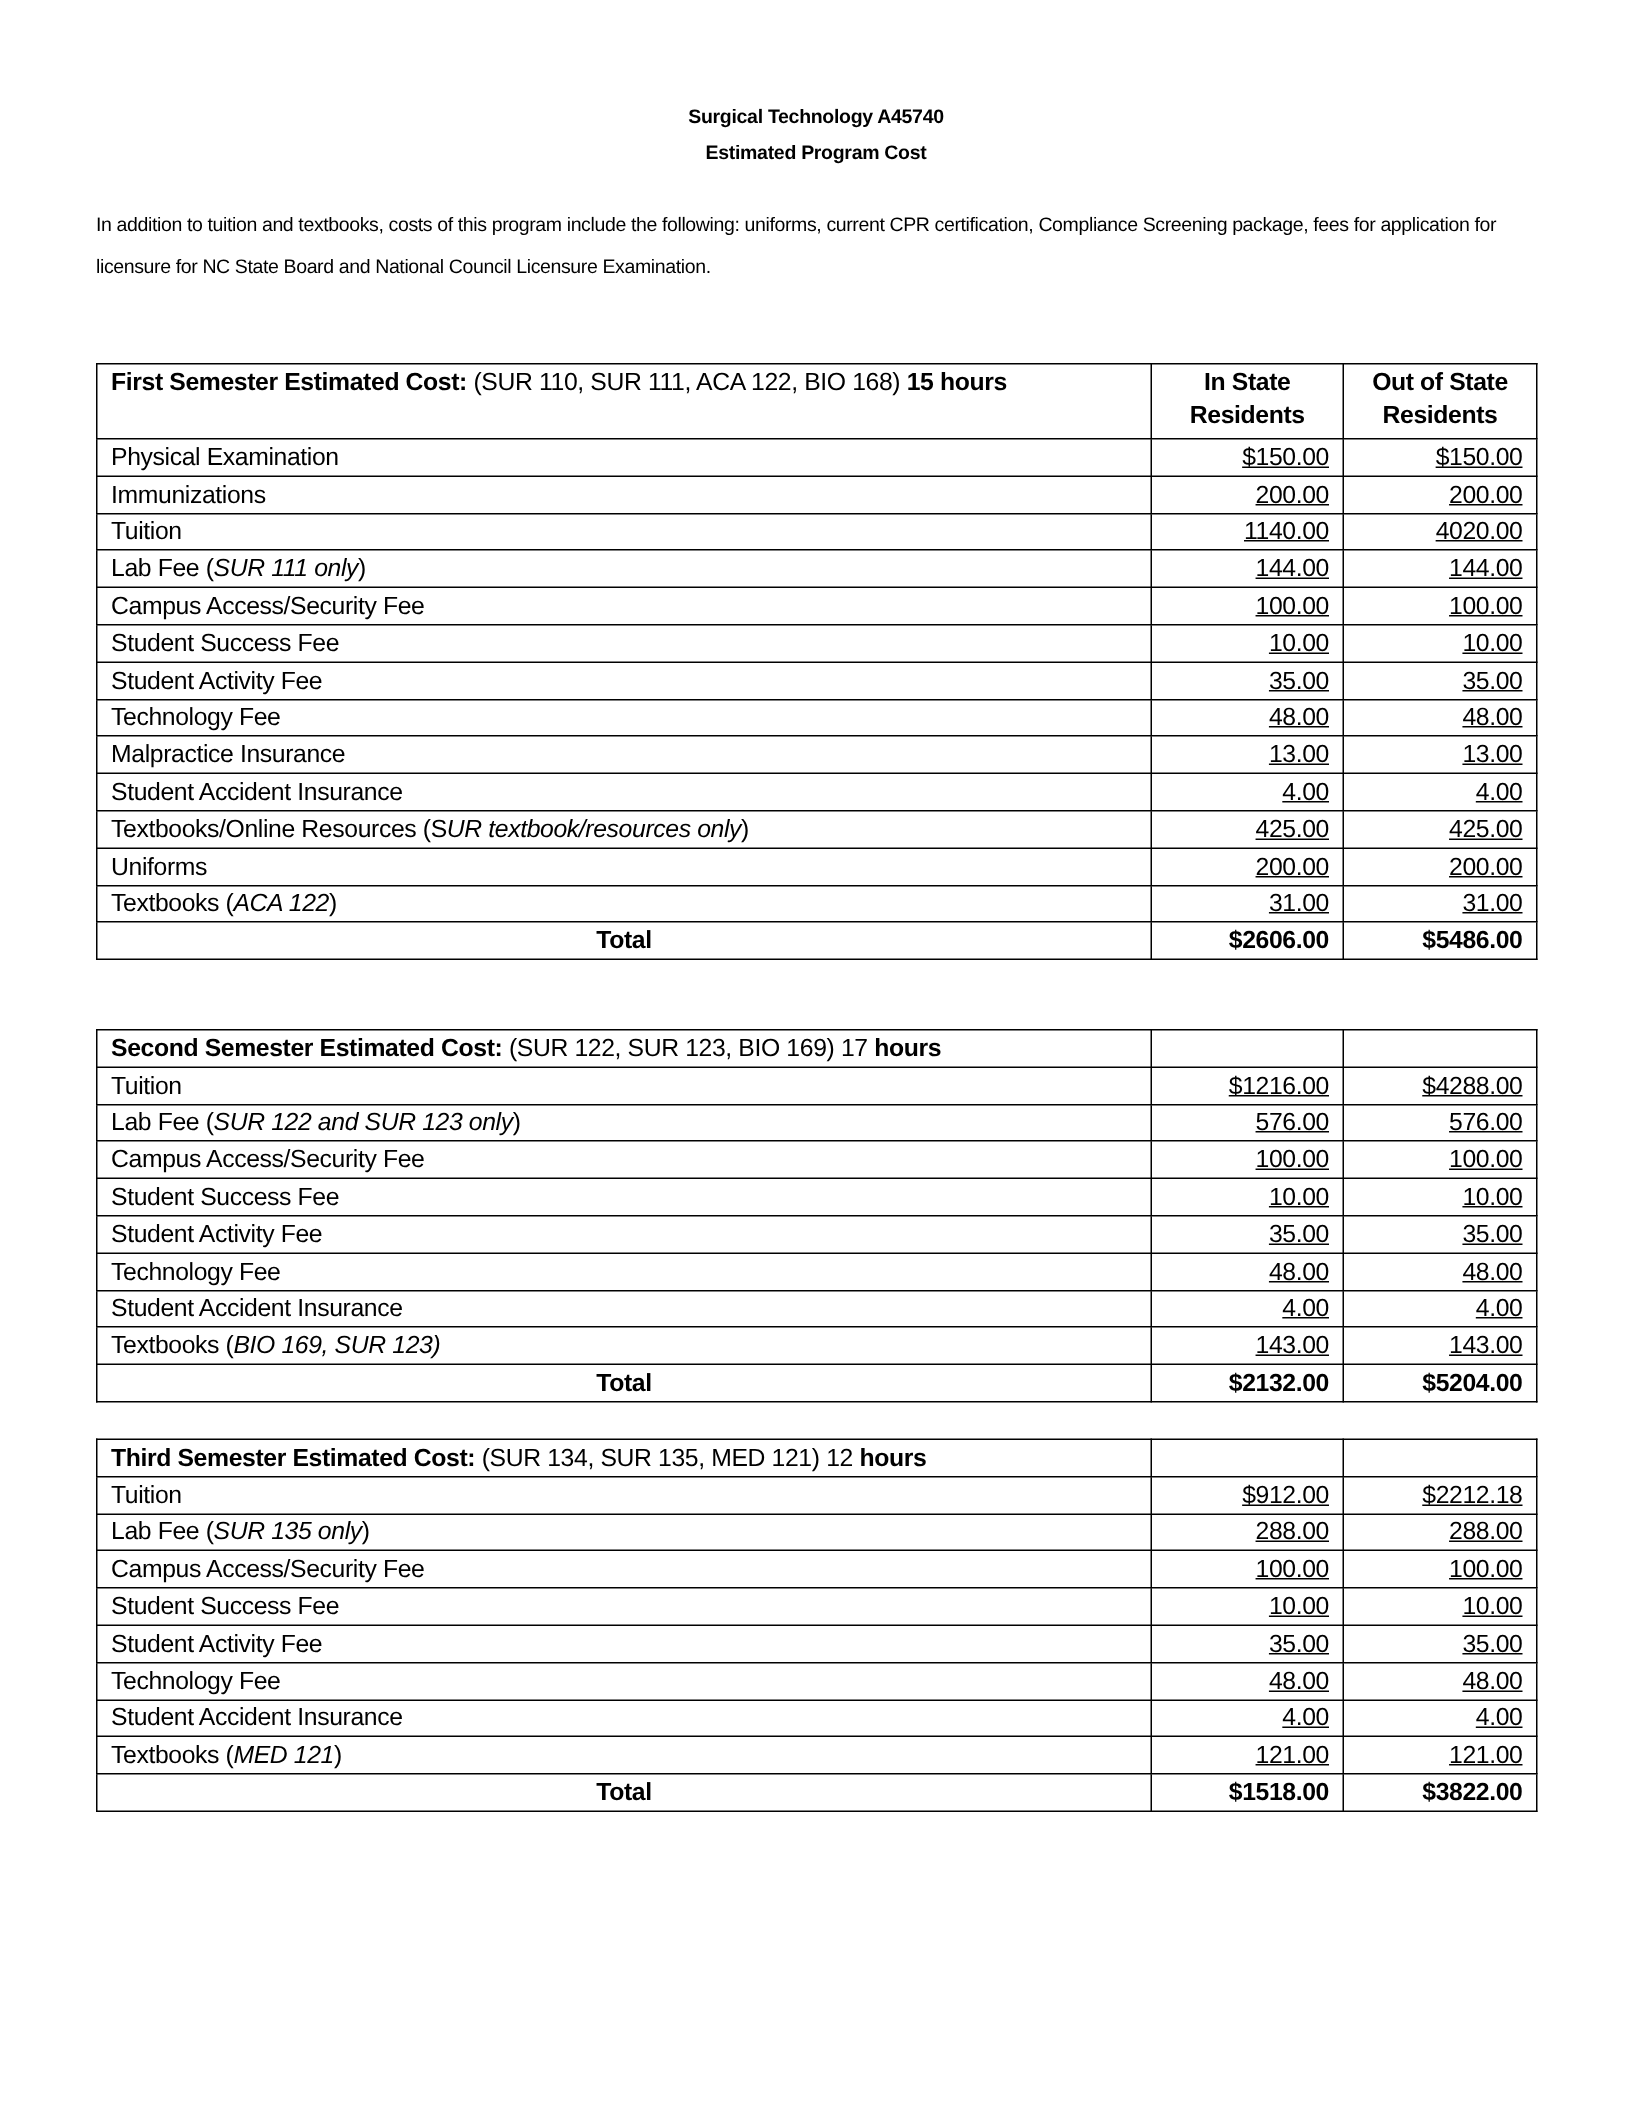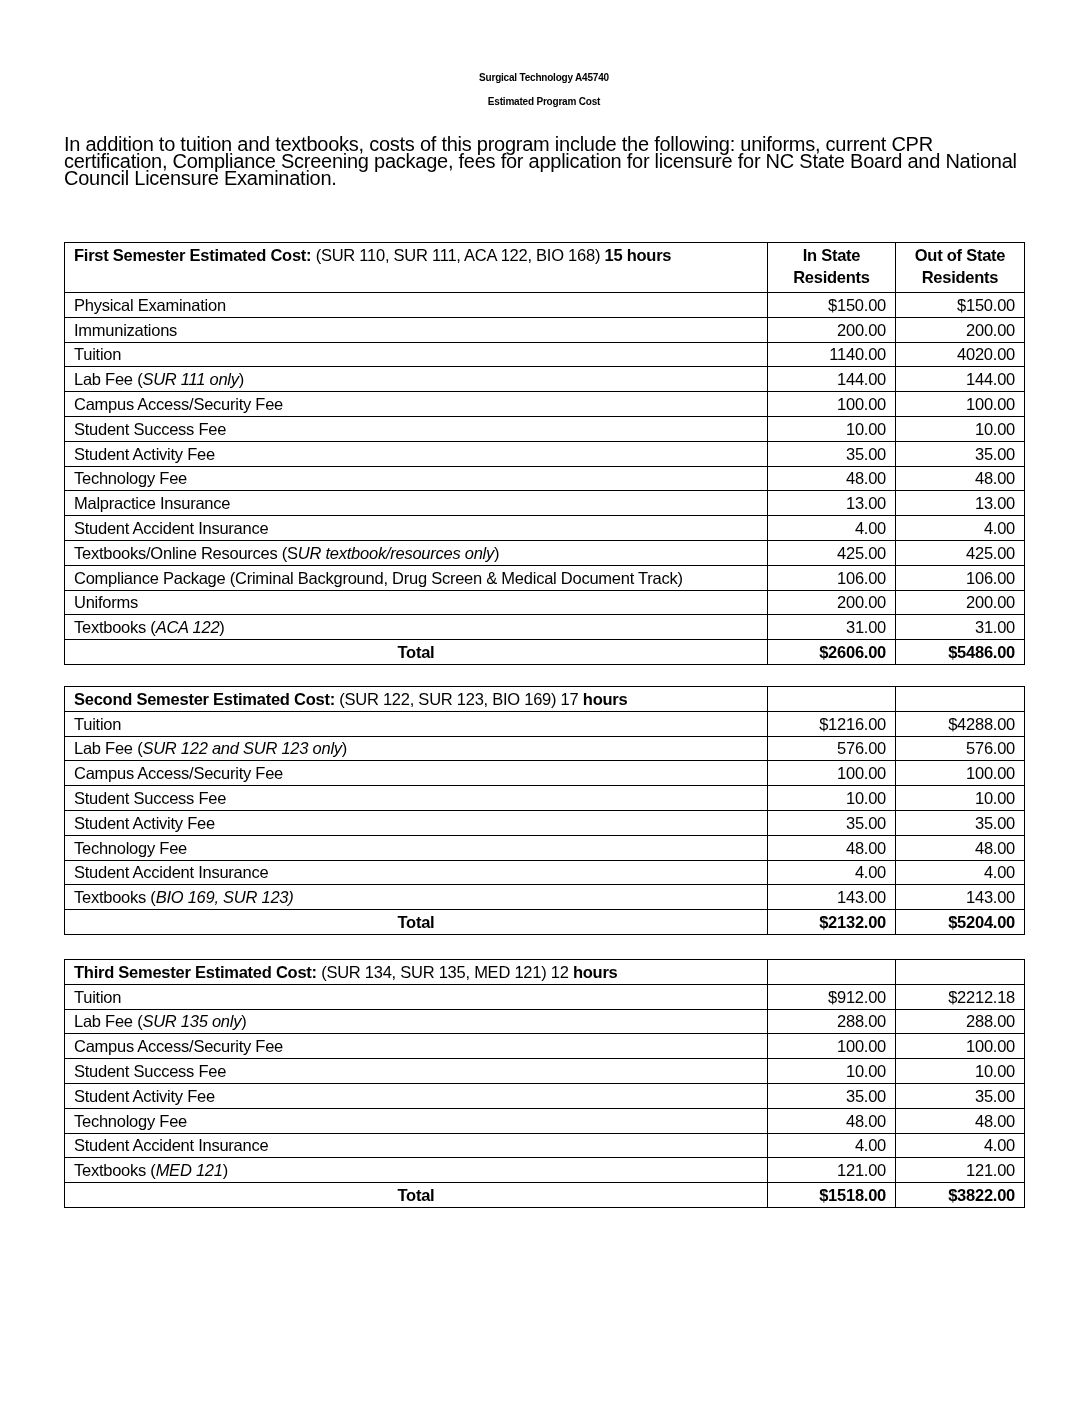--- a/index.html
+++ b/index.html
@@ -1,38 +1,38 @@
 <!DOCTYPE html>
 <html><head>
 <meta charset="utf-8">
 <style>
   html, body { margin: 0; padding: 0; background: #ffffff; }
   body {
     width: 1088px; height: 1408px; position: relative; overflow: hidden;
     font-family: "Liberation Sans", sans-serif; color: #000;
   }
   .title-block { position: absolute; top: 66px; left: 0; width: 1088px; text-align: center; }
-  .title-line { font-weight: bold; font-size: 10px; line-height: 24px; letter-spacing: -0.2px; }
+  .title-line { font-weight: bold; font-size: 13px; line-height: 24px; letter-spacing: -0.2px; }
   .intro {
     position: absolute; top: 136px; left: 64px; width: 960px;
-    font-size: 20px; line-height: 17px; letter-spacing: -0.25px;
+    font-size: 13px; line-height: 28px; letter-spacing: -0.25px;
   }
   table.cost {
     position: absolute; left: 64px; width: 960px;
     border-collapse: collapse; table-layout: fixed;
     font-size: 16.5px; letter-spacing: -0.25px; border-radius: 20px;
   }
   table.cost td {
     border: 1.2px solid #000; padding: 0 9px; height: 23.8px; line-height: 22px;
     white-space: nowrap; overflow: hidden;
   }
   table.cost col.c-desc { width: 703px; }
   table.cost col.c-in { width: 128px; }
   table.cost col.c-out { width: 129px; }
-  td.num { text-align: right; padding-right: 9px; }
+  td.num { text-align: right; padding-right: 9px; text-decoration: underline; }
   td.hdr-col { text-align: center; font-weight: bold; line-height: 24px; margin-top: 13px; }
   td.total-label { text-align: center; font-weight: bold; }
   td.total-val { text-align: right; font-weight: bold; }
   .b { font-weight: bold; }
   .i { font-style: italic; }
   #t1 { top: 242px; }
   #t1 tr.head td { height: 48px; vertical-align: top; padding-top: 1px; }
   #t2 { top: 686px; }
   #t3 { top: 959px; }
 </style>
@@ -115,25 +115,20 @@
         <td><span>Student Accident Insurance</span><span class="i"></span><span></span></td>
         <td class="num">4.00</td>
         <td class="num">4.00</td>
       </tr>
       <tr>
         <td><span>Textbooks/Online Resources (S</span><span class="i">UR textbook/resources only</span><span>)</span></td>
         <td class="num">425.00</td>
         <td class="num">425.00</td>
       </tr>
       <tr>
-        <td><span>Compliance Package (Criminal Background, Drug Screen &amp; Medical Document Track)</span><span class="i"></span><span></span></td>
-        <td class="num">106.00</td>
-        <td class="num">106.00</td>
-      </tr>
-      <tr>
         <td><span>Uniforms</span><span class="i"></span><span></span></td>
         <td class="num">200.00</td>
         <td class="num">200.00</td>
       </tr>
       <tr>
         <td><span>Textbooks (</span><span class="i">ACA 122</span><span>)</span></td>
         <td class="num">31.00</td>
         <td class="num">31.00</td>
       </tr>
       <tr>

